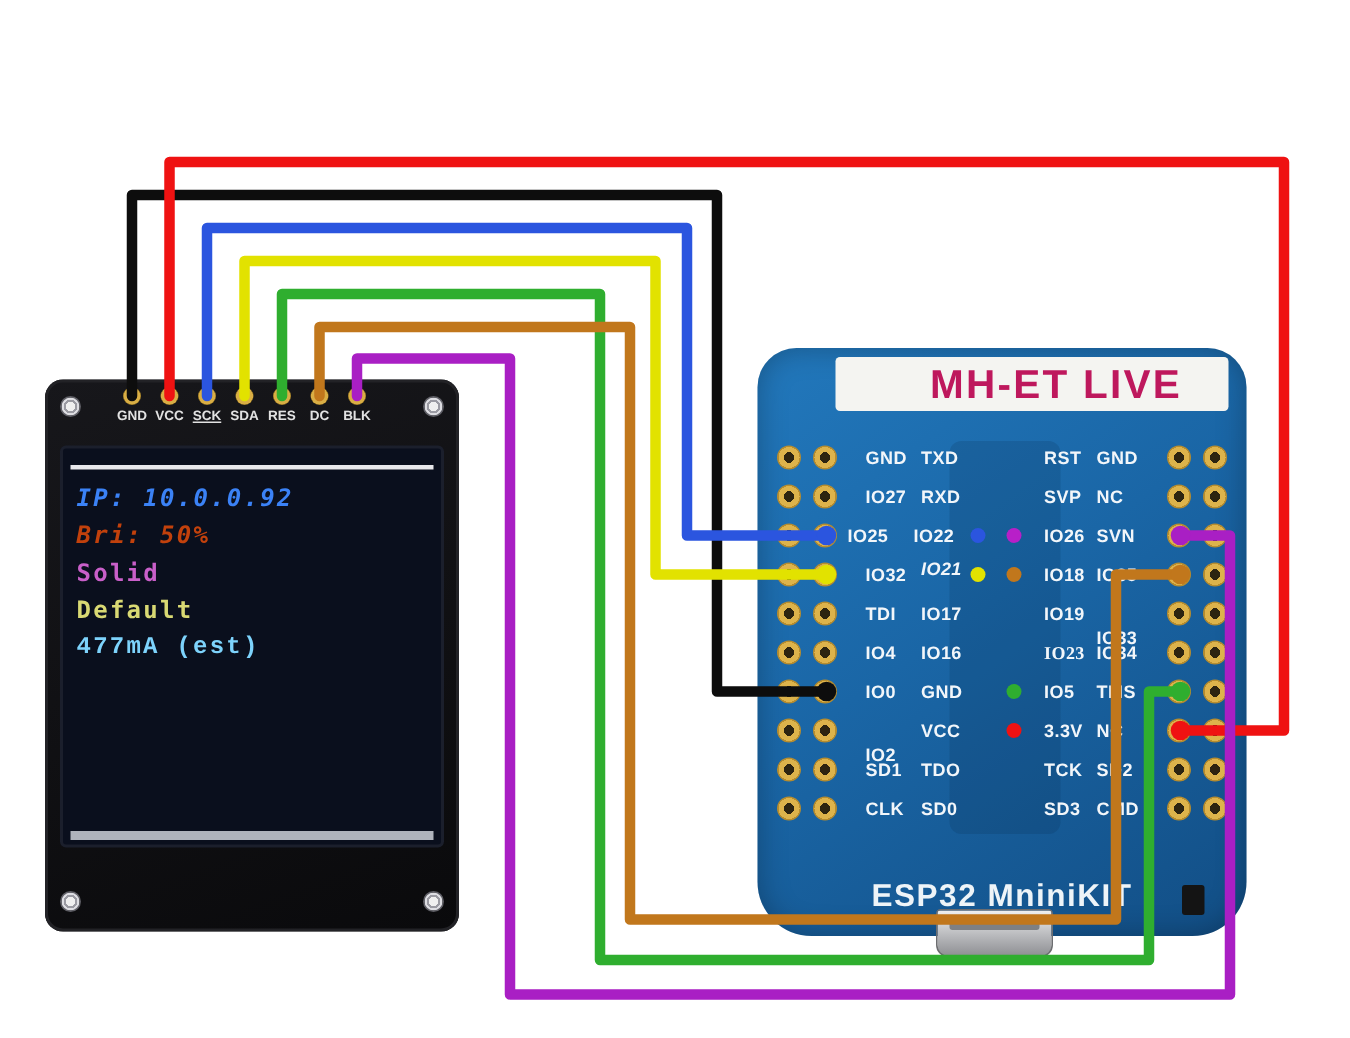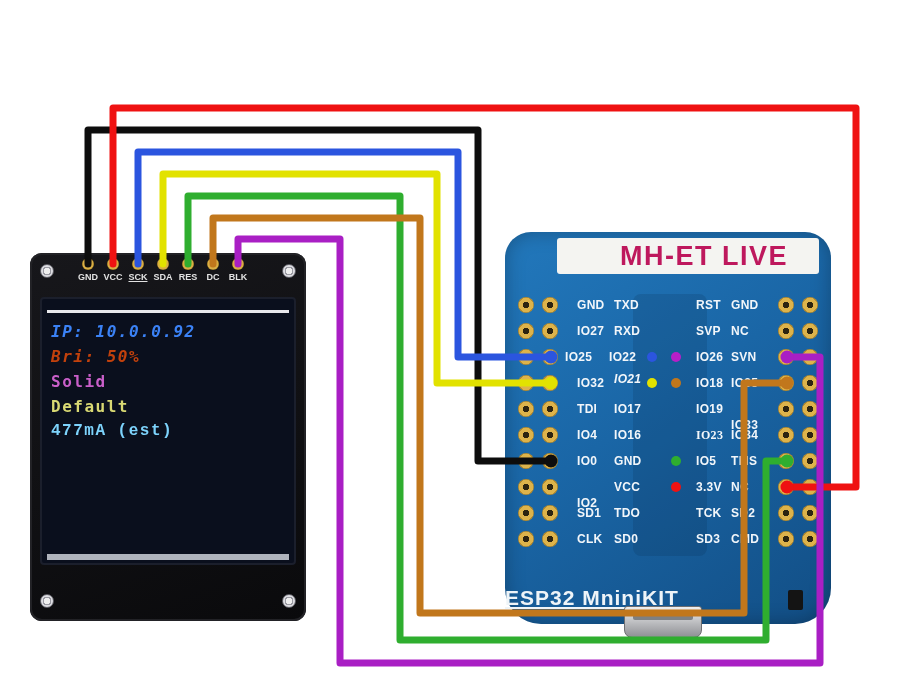--- a/index.html
+++ b/index.html
@@ -42,22 +42,22 @@
   .pcb-center { position:absolute; left:128px; top:62px; width:74px; height:262px;
                 background:rgba(8,38,68,0.16); border-radius:8px; }
   .sticker { position:absolute; left:52px; top:6px; width:262px; height:36px; background:#f4f4f1;
              border-radius:3px; display:flex; align-items:center; justify-content:center;
              font-size:27px; font-weight:bold; color:#be185d; letter-spacing:1.5px;padding-left:32px; }
   .hole { position:absolute; width:16px; height:16px; border-radius:50%;
           background:radial-gradient(circle,#2d2410 0 3.5px,#ddb34b 3.5px 7px,#b68c2e 7px); }
   .pin-label { position:absolute; font-size:12px; font-weight:bold; color:#f2f6fa;
                height:14px; line-height:14px; letter-spacing:0.3px; white-space:nowrap; }
   .pin-dot { position:absolute; width:10px; height:10px; border-radius:50%; }
-  .esp-model { position:absolute; left:0; top:354px; width:100%; text-align:left;
-               font-size:21px; font-weight:bold; color:#eef4f8; letter-spacing:1px;text-decoration:underline; }
+  .esp-model { position:absolute; left:0; top:354px; width:100%; text-align:center;
+               font-size:21px; font-weight:bold; color:#eef4f8; letter-spacing:1px; }
   .usb { position:absolute; left:119px; top:374px; width:78px; height:32px;
          background:linear-gradient(180deg,#f0f0f0,#b9babd 55%,#8f9094);
          border:1px solid #6c6d70; border-radius:3px 3px 8px 8px; }
   .usb-inner { position:absolute; left:8px; top:5px; width:60px; height:8px;
                background:#7e8083; border-radius:2px; }
   .component { position:absolute; left:283px; top:358px; width:15px; height:20px;
                background:#141414; border-radius:2px; }
 
   .wire-layer { position:absolute; left:0; top:0; width:900px; height:692px; pointer-events:none; }
 </style>

